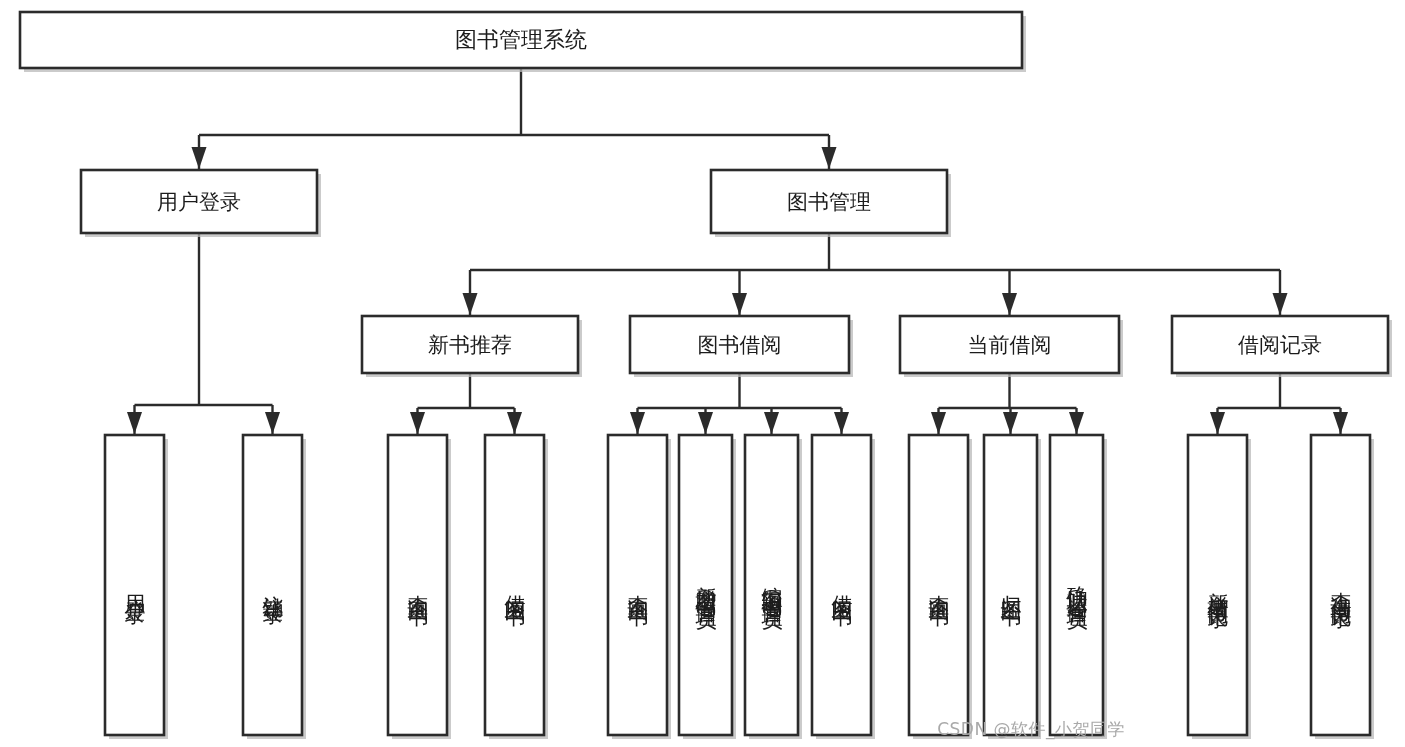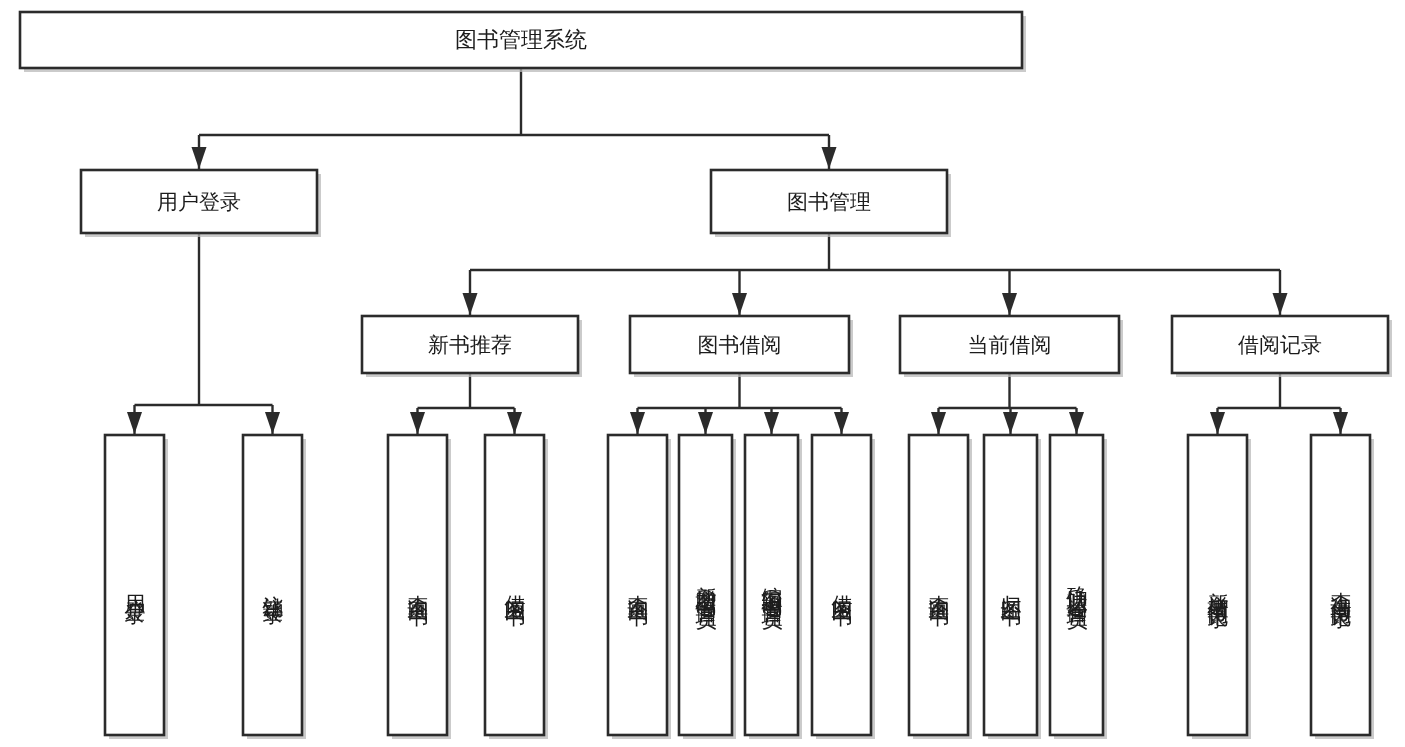--- a/index.html
+++ b/index.html
@@ -237,13 +237,14 @@
         <span class="vert-label">确认归还（管理员）</span>
       </div>
       <div class="vert-label-wrap" style="left: 1188px; top: 435px; width: 59px; height: 300px;">
         <span class="vert-label">新增借阅记录</span>
       </div>
       <div class="vert-label-wrap" style="left: 1311px; top: 435px; width: 59px; height: 300px;">
         <span class="vert-label">查询借阅记录</span>
       </div>
     </div>
 
+  <div id="watermark">CSDN @软件_小贺同学</div>
 </div>
 
 </body></html>

